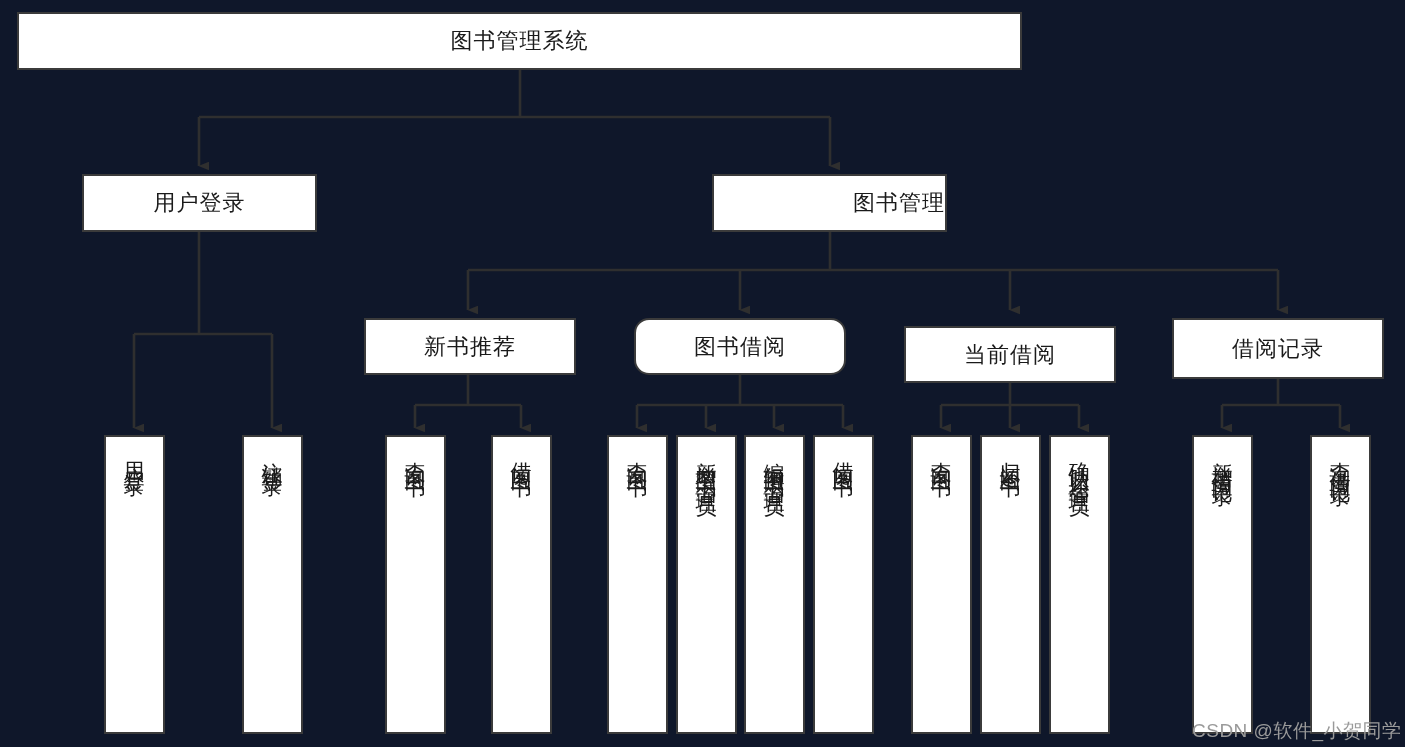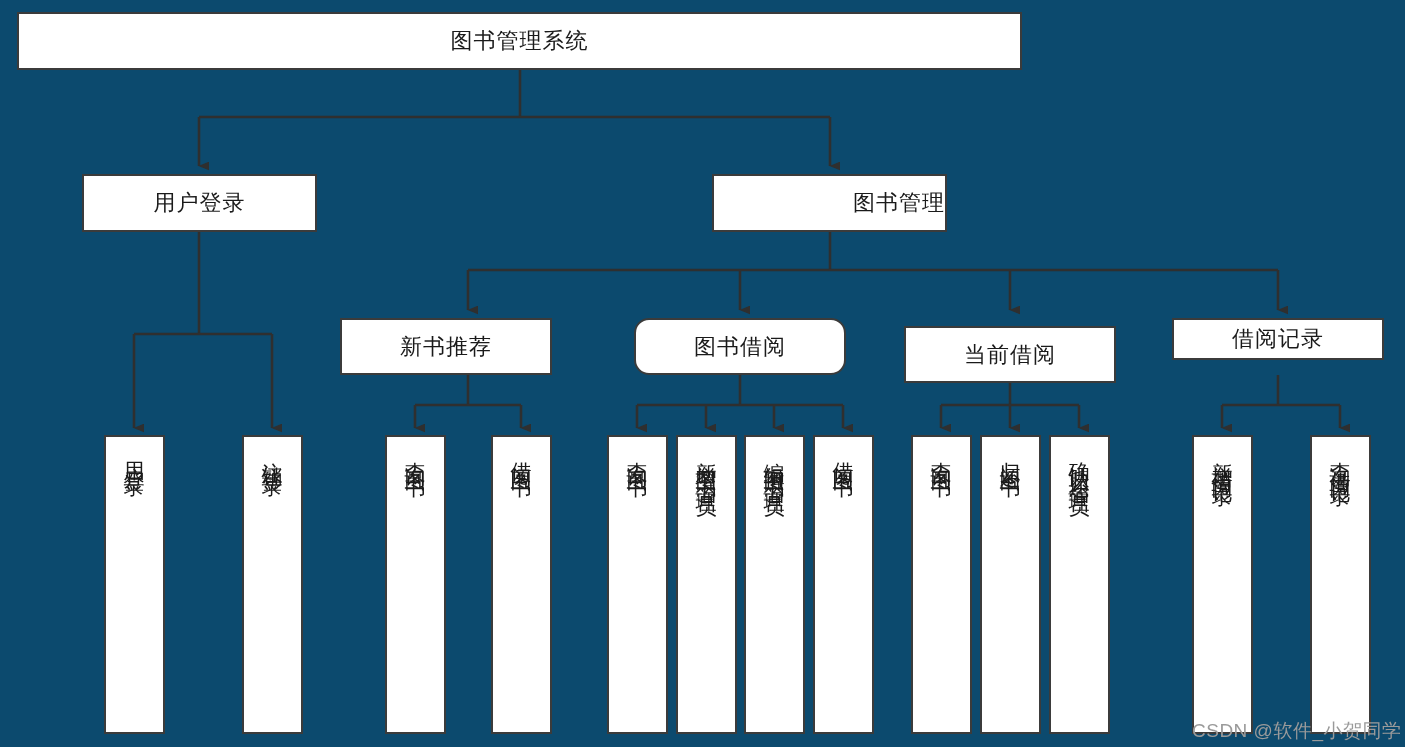--- a/index.html
+++ b/index.html
@@ -7,21 +7,21 @@
     padding: 0;
     background: #ffffff;
   }
   body {
     font-family: "Liberation Sans", "DejaVu Sans", sans-serif;
   }
   #canvas {
     position: relative;
     width: 1405px;
     height: 747px;
-    background: #0c4a6e;
+    background: #0f172a;
     overflow: hidden;
   }
   svg#edges {
     position: absolute;
     left: 0;
     top: 0;
     width: 1405px;
     height: 747px;
     pointer-events: none;
   }
@@ -124,30 +124,30 @@
     <span class="hlabel">图书管理系统</span>
   </div>
 
   <div class="node horiz" style="left:82px; top:174px; width:235px; height:58px;">
     <span class="hlabel">用户登录</span>
   </div>
   <div class="node horiz" style="left:712px; top:174px; width:235px; height:58px;justify-content:flex-end;">
     <span class="hlabel">图书管理</span>
   </div>
 
-  <div class="node horiz" style="left:340px; top:318px; width:212px; height:57px;">
+  <div class="node horiz" style="left:364px; top:318px; width:212px; height:57px;">
     <span class="hlabel">新书推荐</span>
   </div>
   <div class="node horiz" style="left:634px; top:318px; width:212px; height:57px;border-radius:15px;">
     <span class="hlabel">图书借阅</span>
   </div>
   <div class="node horiz" style="left:904px; top:326px; width:212px; height:57px;">
     <span class="hlabel">当前借阅</span>
   </div>
-  <div class="node horiz" style="left:1172px; top:318px; width:212px; height:42px;">
+  <div class="node horiz" style="left:1172px; top:318px; width:212px; height:61px;">
     <span class="hlabel">借阅记录</span>
   </div>
 
   <div class="node vert" style="left:104px; top:435px; width:61px; height:299px;">
     <span class="vlabel">用户登录</span>
   </div>
   <div class="node vert" style="left:242px; top:435px; width:61px; height:299px;">
     <span class="vlabel">注销登录</span>
   </div>
 

